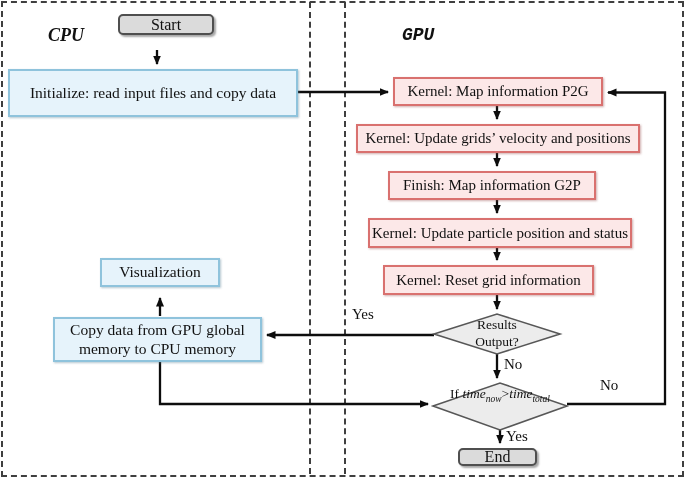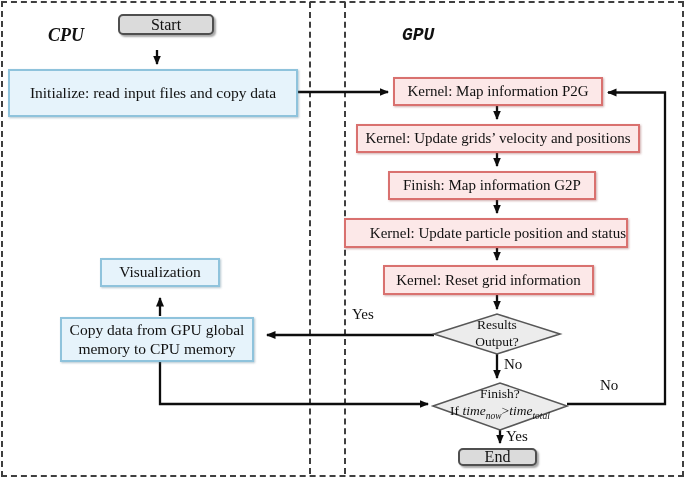--- a/index.html
+++ b/index.html
@@ -94,44 +94,43 @@
 </div>
 
 <div class="box pink" style="left:356px;top:124px;width:284px;height:29px;">
   <span>Kernel: Update grids’ velocity and positions</span>
 </div>
 
 <div class="box pink" style="left:388px;top:171px;width:208px;height:29px;">
   <span>Finish: Map information G2P</span>
 </div>
 
-<div class="box pink" style="left:344px;top:218px;width:284px;height:30px;align-items:flex-end;">
+<div class="box pink" style="left:368px;top:218px;width:264px;height:30px;">
   <span>Kernel: Update particle position and status</span>
 </div>
 
 <div class="box pink" style="left:383px;top:265px;width:211px;height:30px;">
   <span>Kernel: Reset grid information</span>
 </div>
 
 <div class="box blue" style="left:100px;top:258px;width:120px;height:29px;">
   <span>Visualization</span>
 </div>
 
-<div class="box blue" style="left:60px;top:317px;width:194px;height:45px;">
+<div class="box blue" style="left:53px;top:317px;width:209px;height:45px;">
   <div>Copy data from GPU global</div>
   <div>memory to CPU memory</div>
 </div>
 
 <div class="diamond-text" style="left:437px;top:317px;width:120px;">
   <div>Results</div>
   <div>Output?</div>
 </div>
 
 <div class="diamond-text" style="left:420px;top:386px;width:160px;">
-  <div>Finish?</div>
   <div><span>If </span><i>time</i><sub>now</sub><span>&gt;</span><i>time</i><sub>total</sub></div>
 </div>
 
 <div class="box grayround" style="left:458px;top:448px;width:79px;height:18px;">
   <span>End</span>
 </div>
 
 <div class="edge-label" style="left:352px;top:306px;">Yes</div>
 <div class="edge-label" style="left:504px;top:356px;">No</div>
 <div class="edge-label" style="left:600px;top:377px;">No</div>

